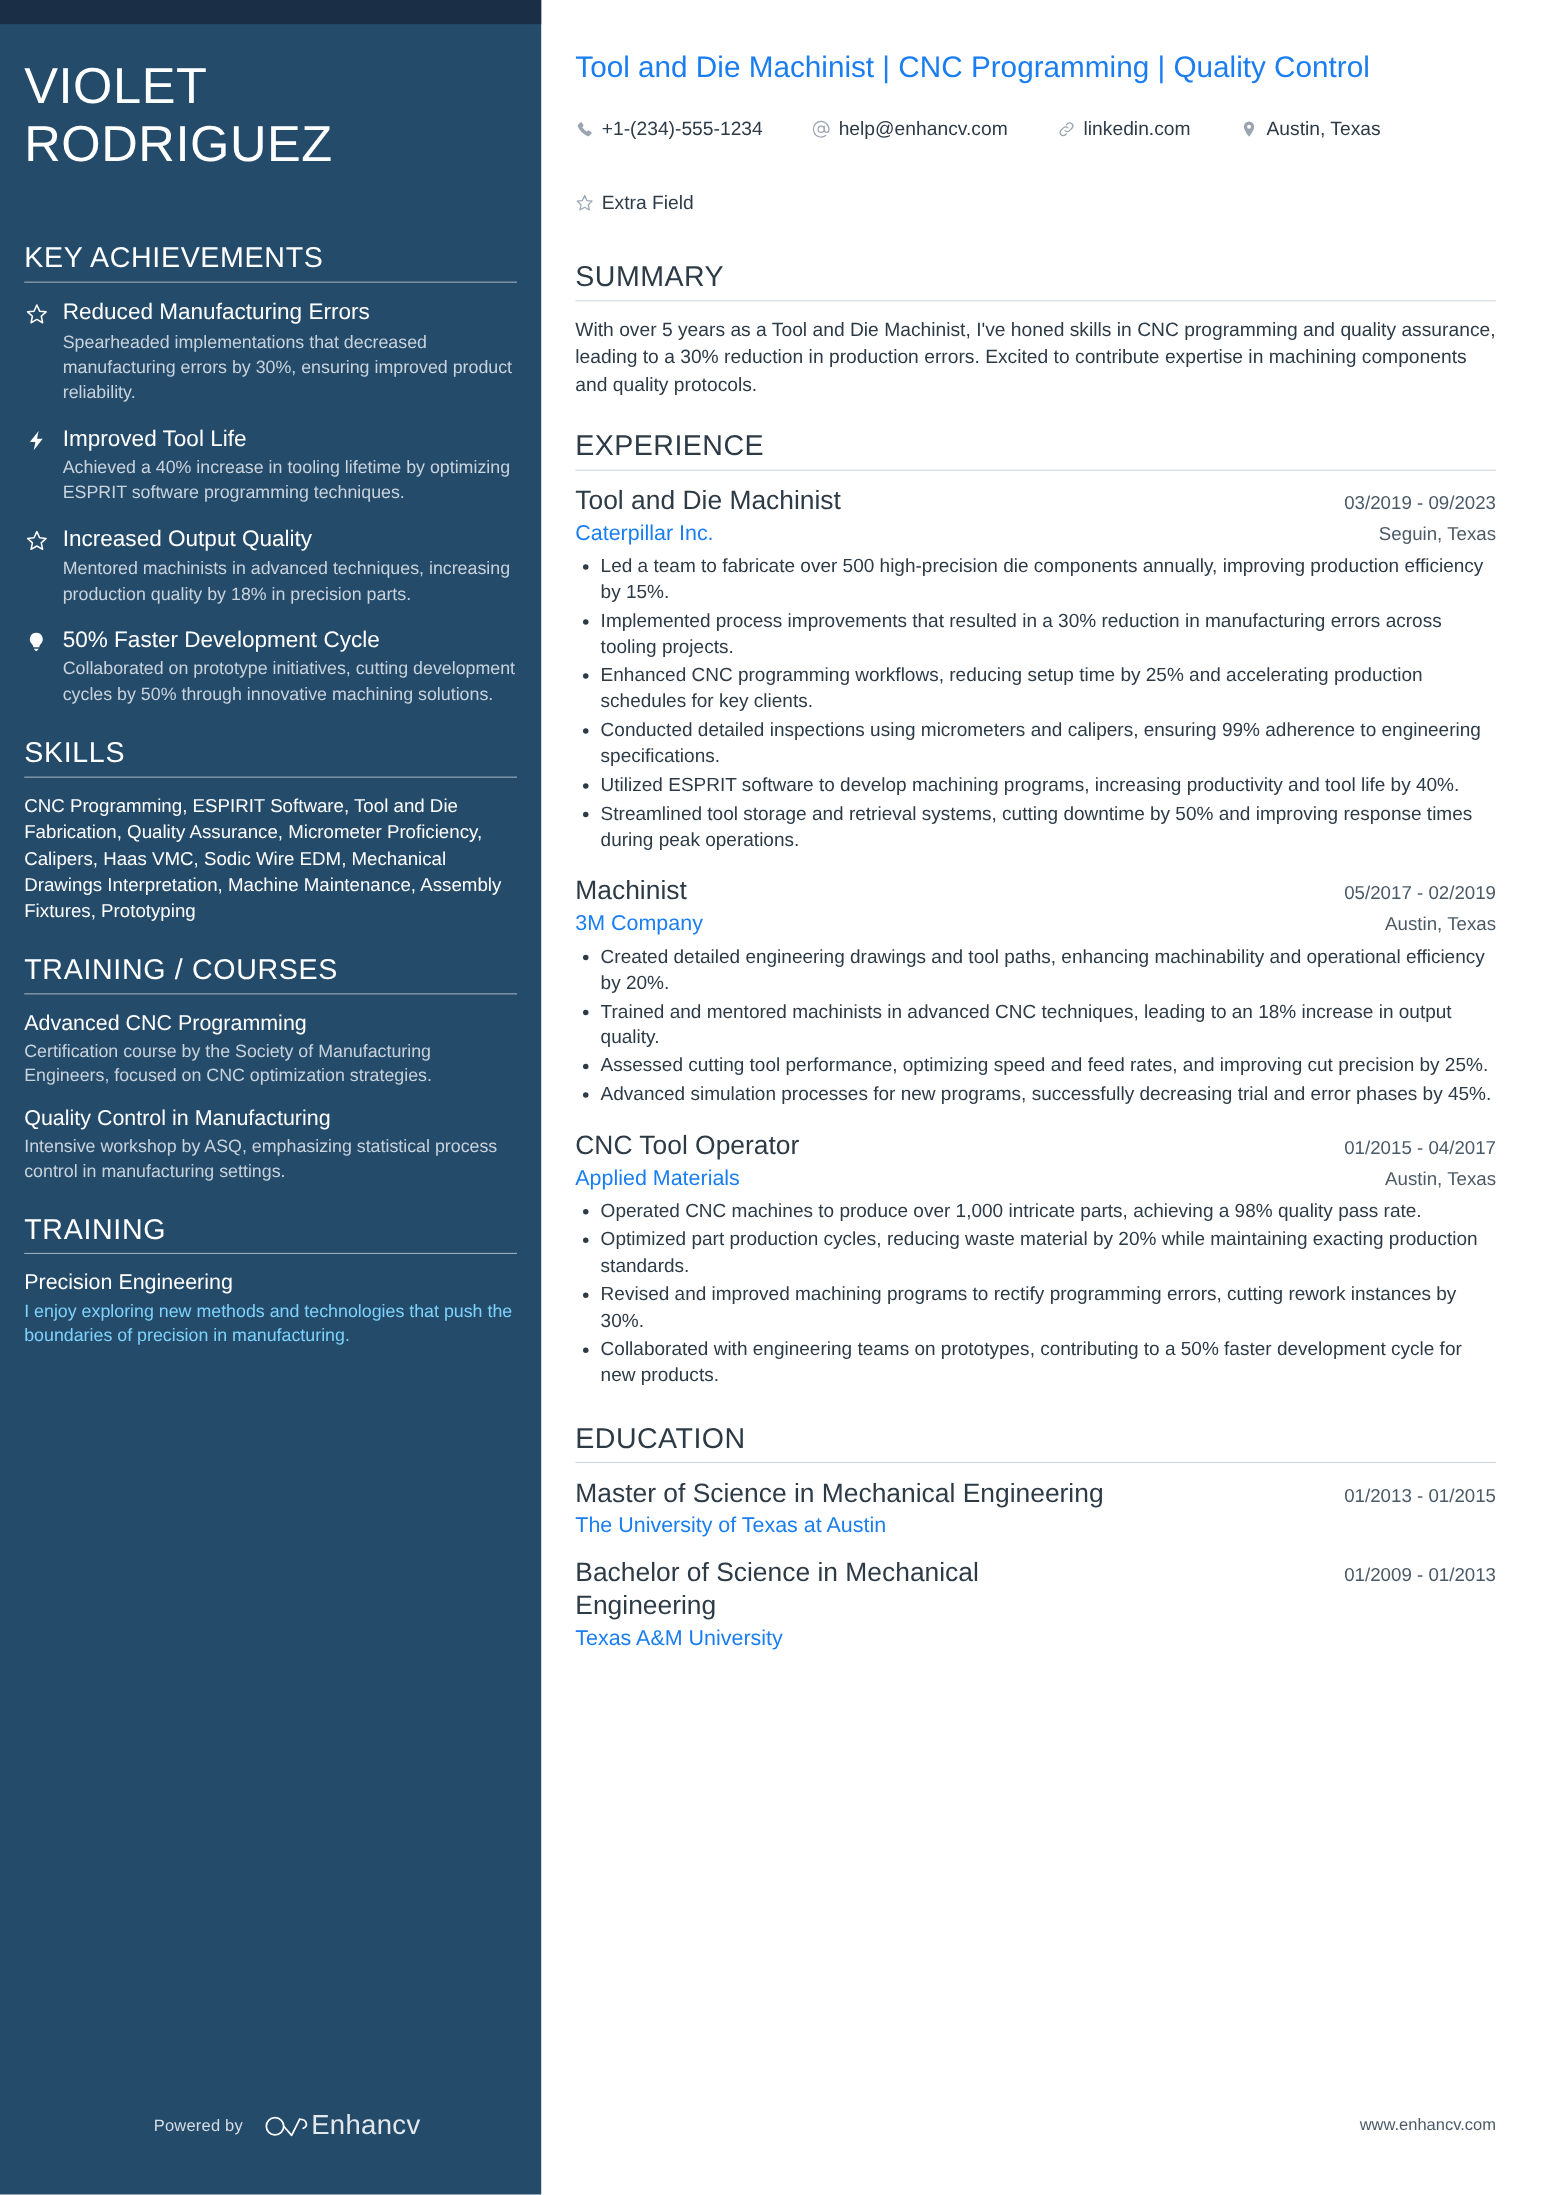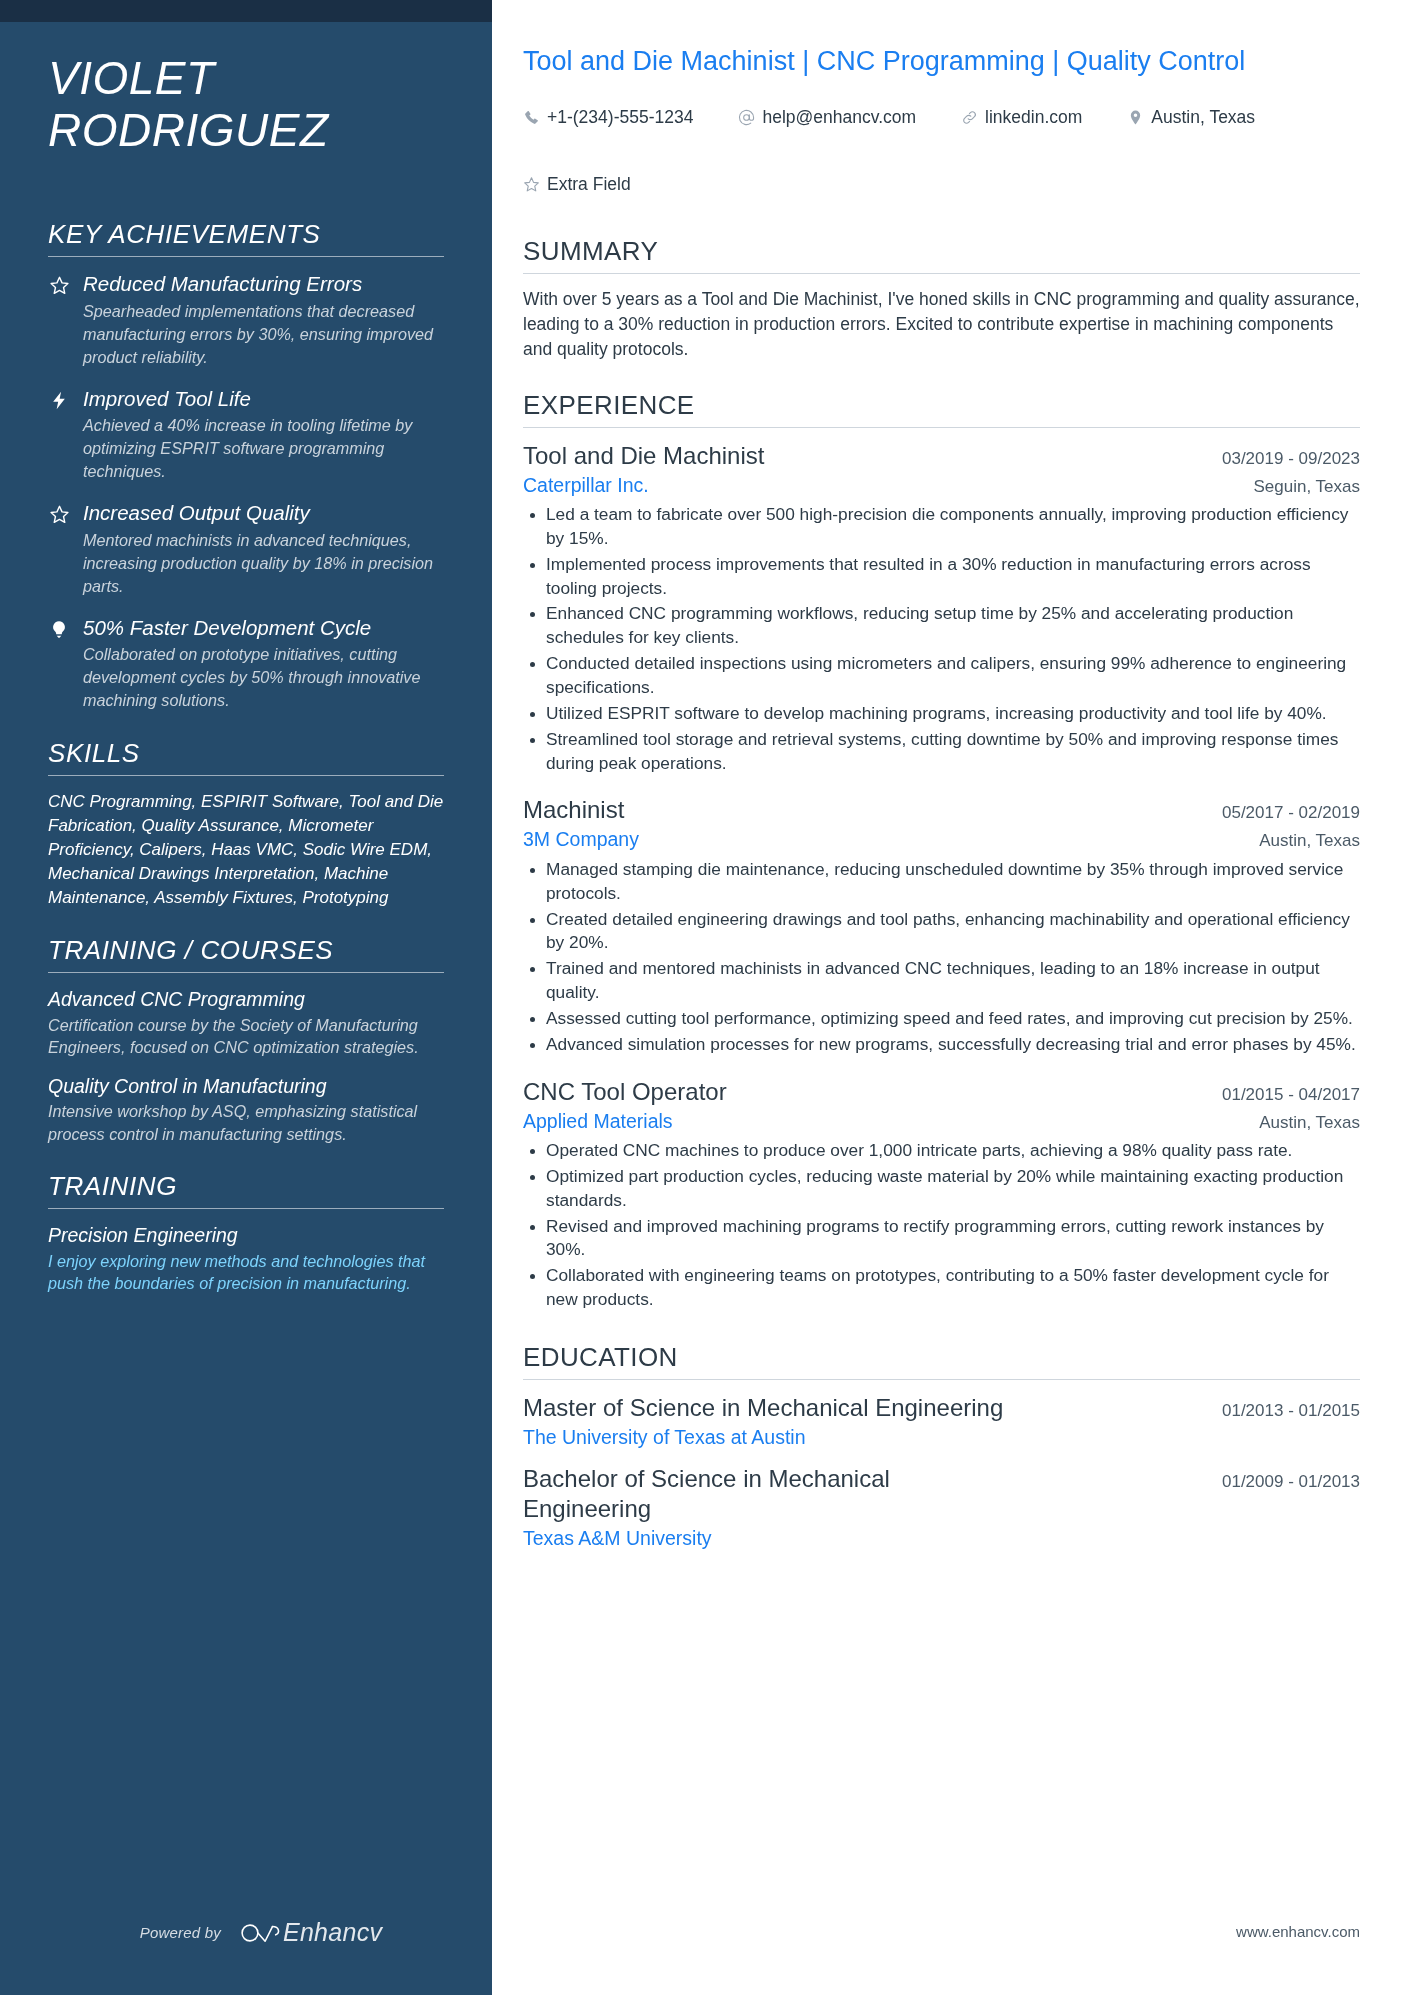--- a/index.html
+++ b/index.html
@@ -20,22 +20,21 @@
     background: #ffffff;
   }
 
   
   .sidebar {
     width: 492px;
     flex: 0 0 492px;
     background: #254b6b;
     color: #ffffff;
     position: relative;
-    padding: 0 48px;
-    font-style: italic;
+    padding: 0 22px;
   }
   .sidebar-topbar {
     position: absolute;
     top: 0; left: 0; right: 0;
     height: 22px;
     background: #1a2f45;
   }
 
   .name-block {
     padding-top: 52px;
@@ -477,21 +476,20 @@
       <div class="job">
         <div class="job-head">
           <div class="job-title">Machinist</div>
           <div class="job-dates">05/2017 - 02/2019</div>
         </div>
         <div class="job-sub">
           <div class="job-company">3M Company</div>
           <div class="job-location">Austin, Texas</div>
         </div>
         <ul class="bullets">
-          <li>Managed stamping die maintenance, reducing unscheduled downtime by 35% through improved service protocols.</li>
           <li>Created detailed engineering drawings and tool paths, enhancing machinability and operational efficiency by 20%.</li>
           <li>Trained and mentored machinists in advanced CNC techniques, leading to an 18% increase in output quality.</li>
           <li>Assessed cutting tool performance, optimizing speed and feed rates, and improving cut precision by 25%.</li>
           <li>Advanced simulation processes for new programs, successfully decreasing trial and error phases by 45%.</li>
         </ul>
       </div>
 
       <div class="job">
         <div class="job-head">
           <div class="job-title">CNC Tool Operator</div>

